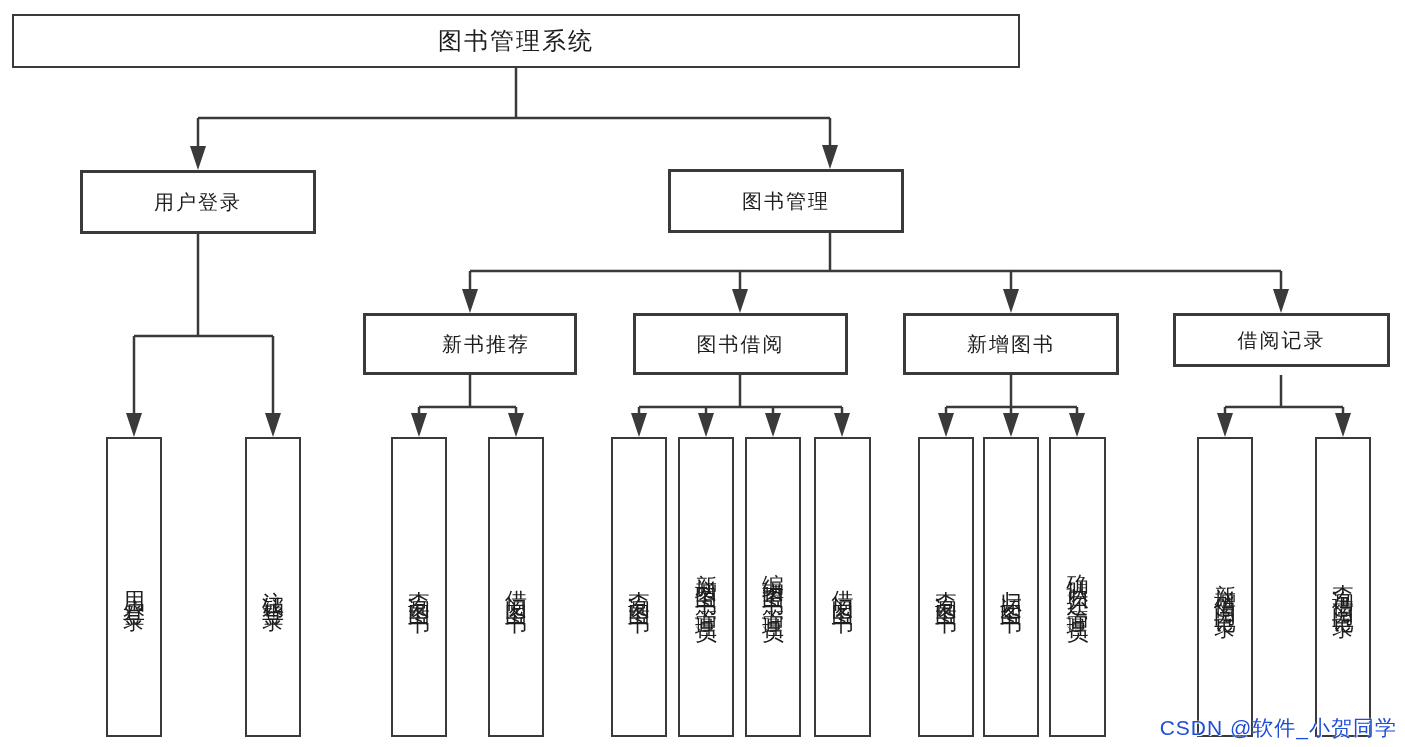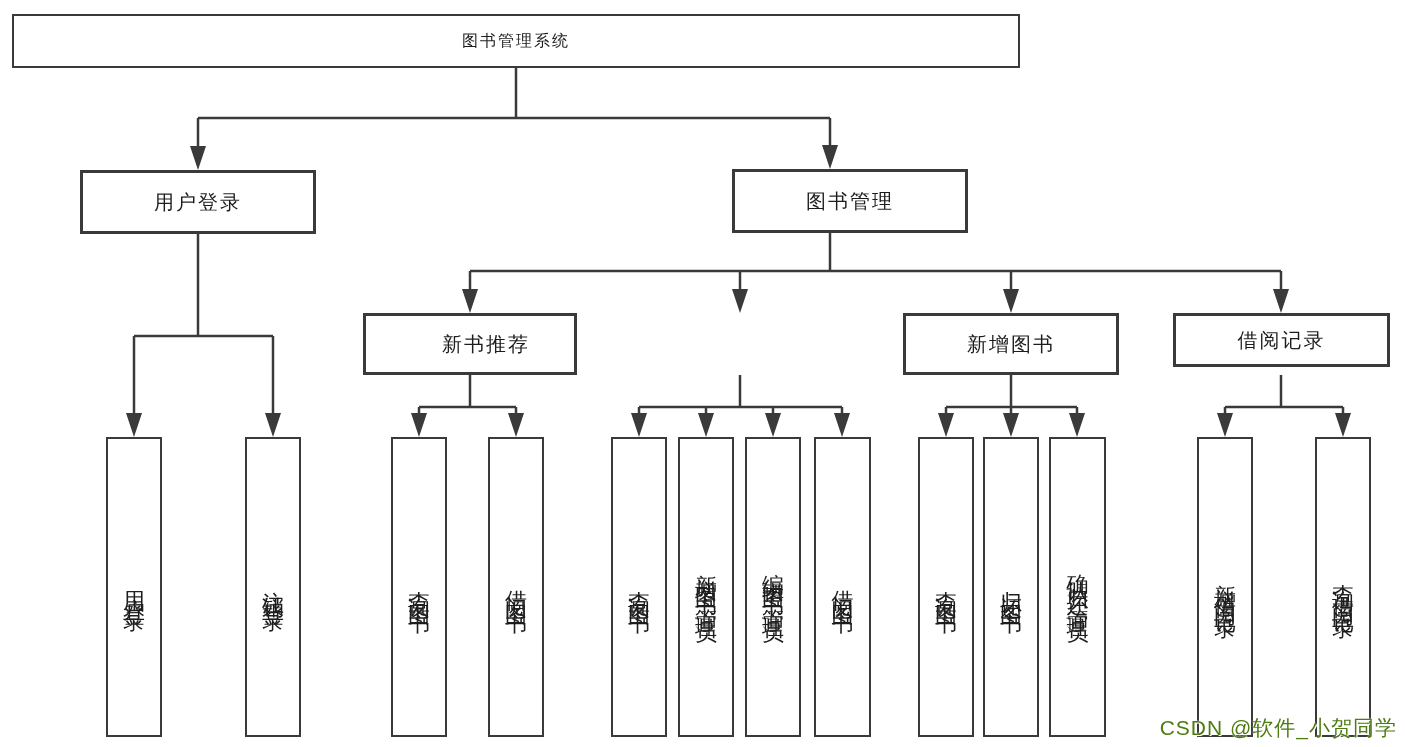--- a/index.html
+++ b/index.html
@@ -24,36 +24,36 @@
     color: #1d1d1d;
     display: flex;
     align-items: center;
     justify-content: center;
     z-index: 2;
     letter-spacing: 2px;
     font-size: 20px;
   }
   .node.root {
     border-width: 2px;
-    font-size: 16px;
+    font-size: 24px;
   }
   .node.leaf {
     border-width: 2px;
     writing-mode: vertical-rl;
     text-orientation: mixed;
     font-size: 22px;
     letter-spacing: 7px;
     line-height: 1;
   }
   #watermark {
     position: absolute;
     right: 8px;
     bottom: 5px;
     z-index: 3;
-    color: #4d7c0f;
+    color: #1d4ed8;
     font-size: 21px;
     letter-spacing: 1px;
     text-shadow: 0 0 2px #ffffff, 1px 1px 0 #ffffff;
     white-space: nowrap;
   }
 </style>
 </head>
 <body>
 
 <div id="stage">
@@ -120,23 +120,24 @@
       <polygon points="1003,413 1019,413 1011,437"></polygon>
       <polygon points="1069,413 1085,413 1077,437"></polygon>
       <polygon points="1217,413 1233,413 1225,437"></polygon>
       <polygon points="1335,413 1351,413 1343,437"></polygon>
     </g>
   </svg>
 
   <div class="node root" style="left:12px; top:14px; width:1008px; height:54px;">图书管理系统</div>
 
   <div class="node" style="left:80px; top:170px; width:236px; height:64px;">用户登录</div>
-  <div class="node" style="left:732px; top:169px; width:236px; height:64px;">图书管理</div>
+  <div class="node" style="left:668px; top:169px; width:236px; height:64px;">图书管理</div>
 
   <div class="node" style="left:363px; top:313px; width:214px; height:62px;padding-left:32px;">新书推荐</div>
+  <div class="node" style="left:633px; top:313px; width:215px; height:62px;">图书借阅</div>
   <div class="node" style="left:903px; top:313px; width:216px; height:62px;">新增图书</div>
   <div class="node" style="left:1173px; top:313px; width:217px; height:54px;">借阅记录</div>
 
   <div class="node leaf" style="left:106px; top:437px; width:56px; height:300px;">用户登录</div>
   <div class="node leaf" style="left:245px; top:437px; width:56px; height:300px;">注销登录</div>
   <div class="node leaf" style="left:391px; top:437px; width:56px; height:300px;">查询图书</div>
   <div class="node leaf" style="left:488px; top:437px; width:56px; height:300px;">借阅图书</div>
   <div class="node leaf" style="left:611px; top:437px; width:56px; height:300px;">查询图书</div>
   <div class="node leaf" style="left:678px; top:437px; width:56px; height:300px;">新增图书（管理员）</div>
   <div class="node leaf" style="left:745px; top:437px; width:56px; height:300px;">编辑图书（管理员）</div>

